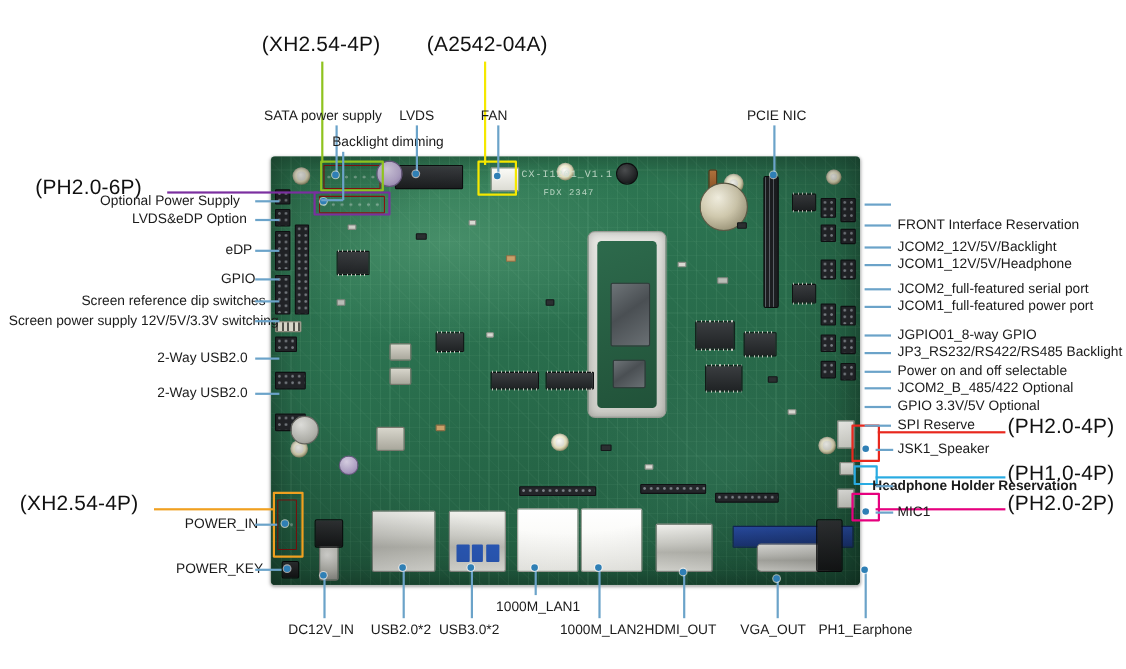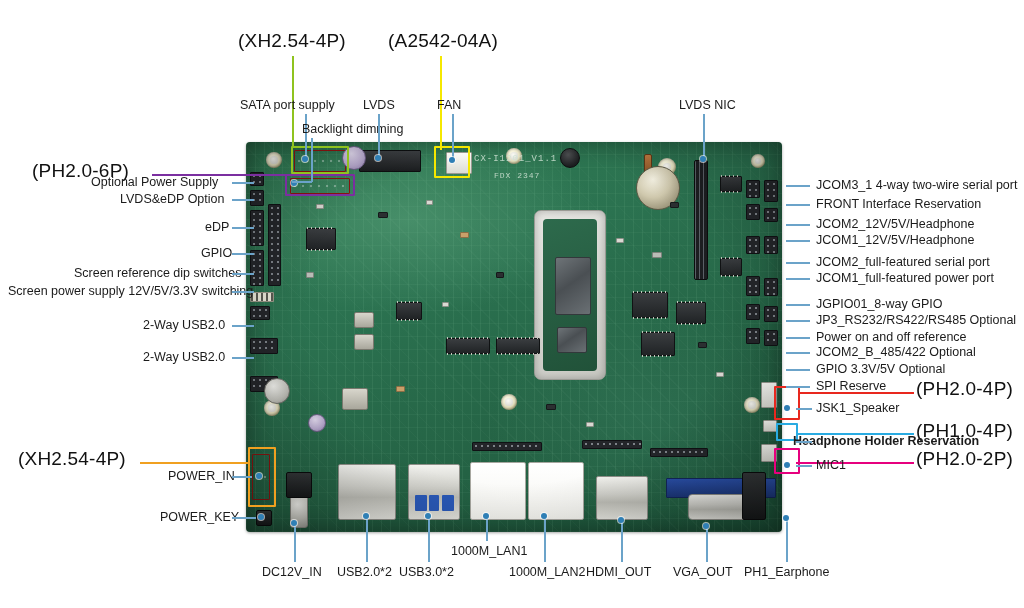--- a/index.html
+++ b/index.html
@@ -335,38 +335,38 @@
 
   <div class="conn-type" style="left:916px;top:378px;">(PH2.0-4P)</div>
   <div class="ld h red" style="left:798px;top:392px;width:116px;"></div>
 
   <div class="conn-type" style="left:916px;top:420px;">(PH1.0-4P)</div>
   <div class="ld h cyan" style="left:796px;top:433px;width:118px;"></div>
 
   <div class="conn-type" style="left:916px;top:448px;">(PH2.0-2P)</div>
   <div class="ld h magenta" style="left:796px;top:462px;width:118px;"></div>
 
-  <div class="lbl" style="left:240px;top:99px;">SATA port supply</div>
+  <div class="lbl" style="left:240px;top:99px;">SATA power supply</div>
   <div class="ld v" style="left:305px;top:114px;height:45px;"></div>
   <div class="dot" style="left:302px;top:156px;"></div>
 
   <div class="lbl" style="left:302px;top:123px;">Backlight dimming</div>
   <div class="ld v" style="left:311px;top:138px;height:44px;"></div>
   <div class="dot" style="left:291px;top:180px;"></div>
   <div class="ld h" style="left:292px;top:181px;width:20px;"></div>
 
   <div class="lbl" style="left:363px;top:99px;">LVDS</div>
   <div class="ld v" style="left:378px;top:114px;height:42px;"></div>
   <div class="dot" style="left:375px;top:155px;"></div>
 
   <div class="lbl" style="left:437px;top:99px;">FAN</div>
   <div class="ld v" style="left:452px;top:114px;height:44px;"></div>
   <div class="dot" style="left:449px;top:157px;"></div>
 
-  <div class="lbl" style="left:679px;top:99px;">LVDS NIC</div>
+  <div class="lbl" style="left:679px;top:99px;">PCIE NIC</div>
   <div class="ld v" style="left:703px;top:114px;height:44px;"></div>
   <div class="dot" style="left:700px;top:156px;"></div>
 
   <div class="lbl r" style="left:91px;top:176px;">Optional Power Supply</div>
   <div class="ld h" style="left:232px;top:182px;width:22px;"></div>
 
   <div class="lbl r" style="left:120px;top:193px;">LVDS&amp;eDP Option</div>
   <div class="ld h" style="left:232px;top:199px;width:22px;"></div>
 
   <div class="lbl r" style="left:205px;top:221px;">eDP</div>
@@ -388,45 +388,44 @@
   <div class="ld h" style="left:232px;top:357px;width:22px;"></div>
 
   <div class="lbl r" style="left:168px;top:470px;">POWER_IN</div>
   <div class="ld h" style="left:232px;top:476px;width:20px;"></div>
   <div class="dot" style="left:256px;top:473px;"></div>
 
   <div class="lbl r" style="left:160px;top:511px;">POWER_KEY</div>
   <div class="ld h" style="left:232px;top:517px;width:24px;"></div>
   <div class="dot" style="left:258px;top:514px;"></div>
 
-  <div class="lbl" style="left:816px;top:179px;">JCOM3_1 4-way two-wire serial port</div>
   <div class="ld h" style="left:786px;top:185px;width:24px;"></div>
 
   <div class="lbl" style="left:816px;top:198px;">FRONT Interface Reservation</div>
   <div class="ld h" style="left:786px;top:204px;width:24px;"></div>
 
-  <div class="lbl" style="left:816px;top:218px;">JCOM2_12V/5V/Headphone</div>
+  <div class="lbl" style="left:816px;top:218px;">JCOM2_12V/5V/Backlight</div>
   <div class="ld h" style="left:786px;top:224px;width:24px;"></div>
 
   <div class="lbl" style="left:816px;top:234px;">JCOM1_12V/5V/Headphone</div>
   <div class="ld h" style="left:786px;top:240px;width:24px;"></div>
 
   <div class="lbl" style="left:816px;top:256px;">JCOM2_full-featured serial port</div>
   <div class="ld h" style="left:786px;top:262px;width:24px;"></div>
 
   <div class="lbl" style="left:816px;top:272px;">JCOM1_full-featured power port</div>
   <div class="ld h" style="left:786px;top:278px;width:24px;"></div>
 
   <div class="lbl" style="left:816px;top:298px;">JGPIO01_8-way GPIO</div>
   <div class="ld h" style="left:786px;top:304px;width:24px;"></div>
 
-  <div class="lbl" style="left:816px;top:314px;">JP3_RS232/RS422/RS485 Optional</div>
+  <div class="lbl" style="left:816px;top:314px;">JP3_RS232/RS422/RS485 Backlight</div>
   <div class="ld h" style="left:786px;top:320px;width:24px;"></div>
 
-  <div class="lbl" style="left:816px;top:331px;">Power on and off reference</div>
+  <div class="lbl" style="left:816px;top:331px;">Power on and off selectable</div>
   <div class="ld h" style="left:786px;top:337px;width:24px;"></div>
 
   <div class="lbl" style="left:816px;top:346px;">JCOM2_B_485/422 Optional</div>
   <div class="ld h" style="left:786px;top:352px;width:24px;"></div>
 
   <div class="lbl" style="left:816px;top:363px;">GPIO 3.3V/5V Optional</div>
   <div class="ld h" style="left:786px;top:369px;width:24px;"></div>
 
   <div class="lbl" style="left:816px;top:380px;">SPI Reserve</div>
   <div class="ld h" style="left:786px;top:386px;width:24px;"></div>

